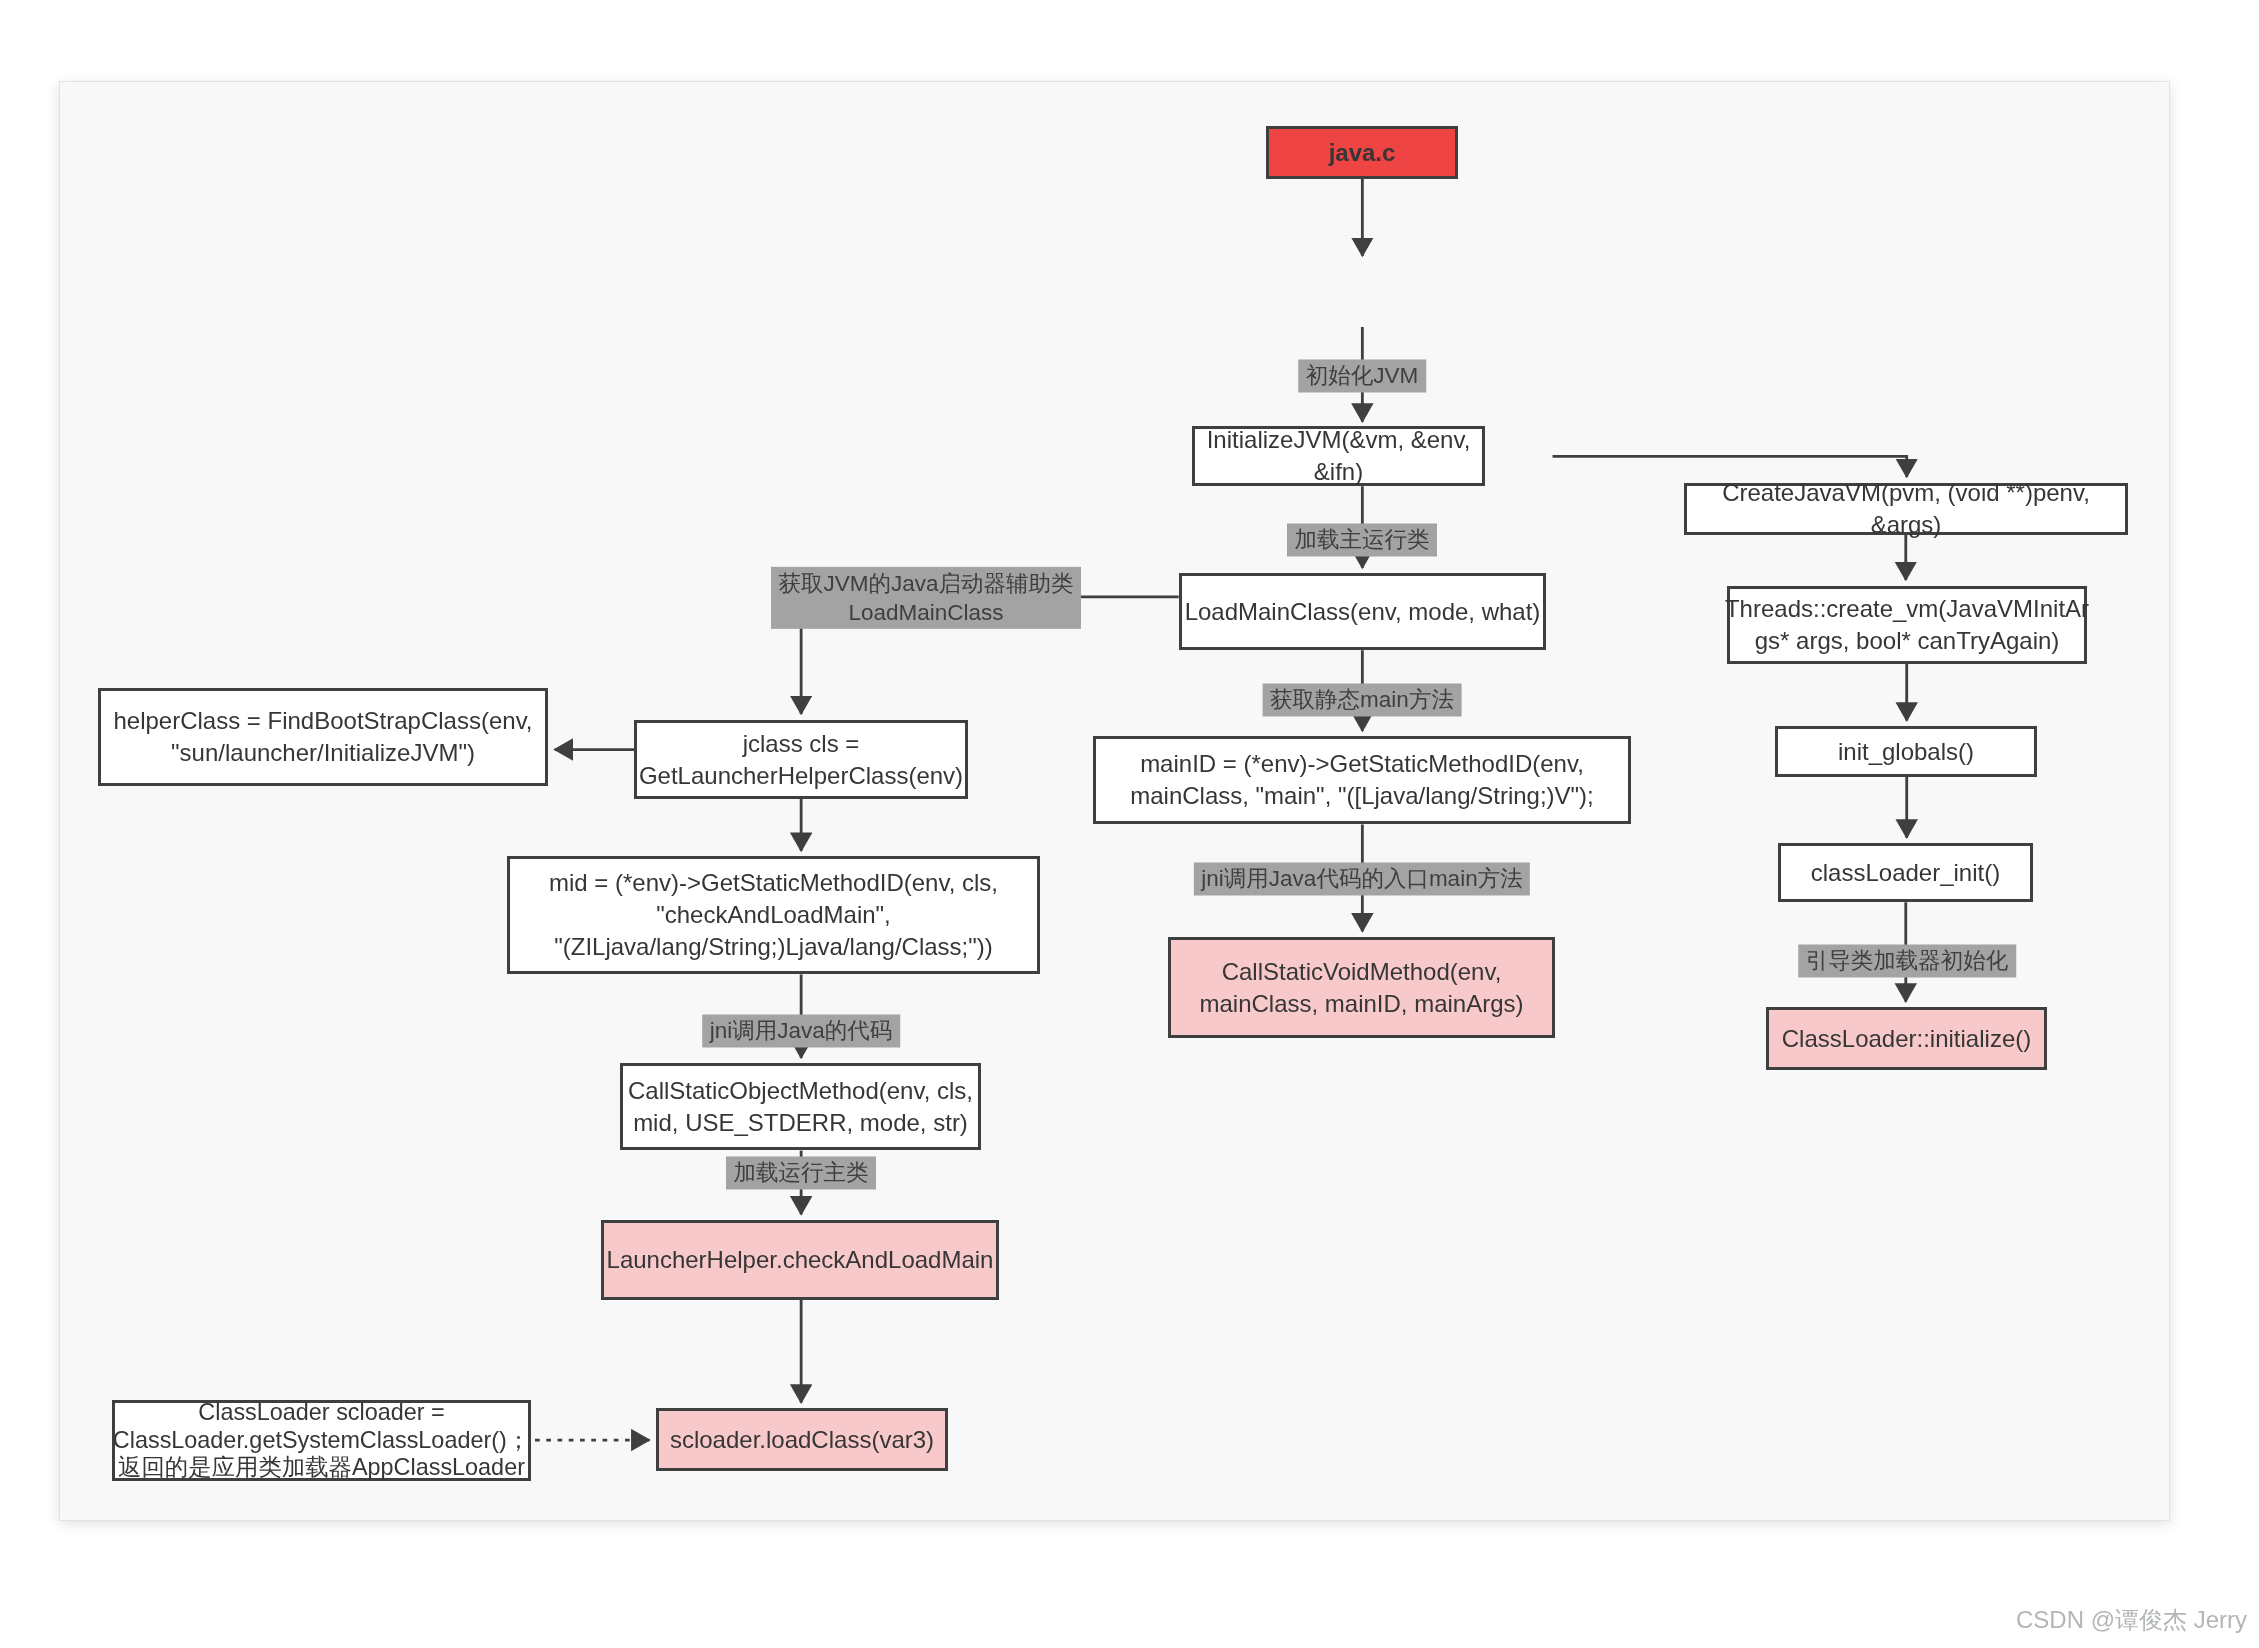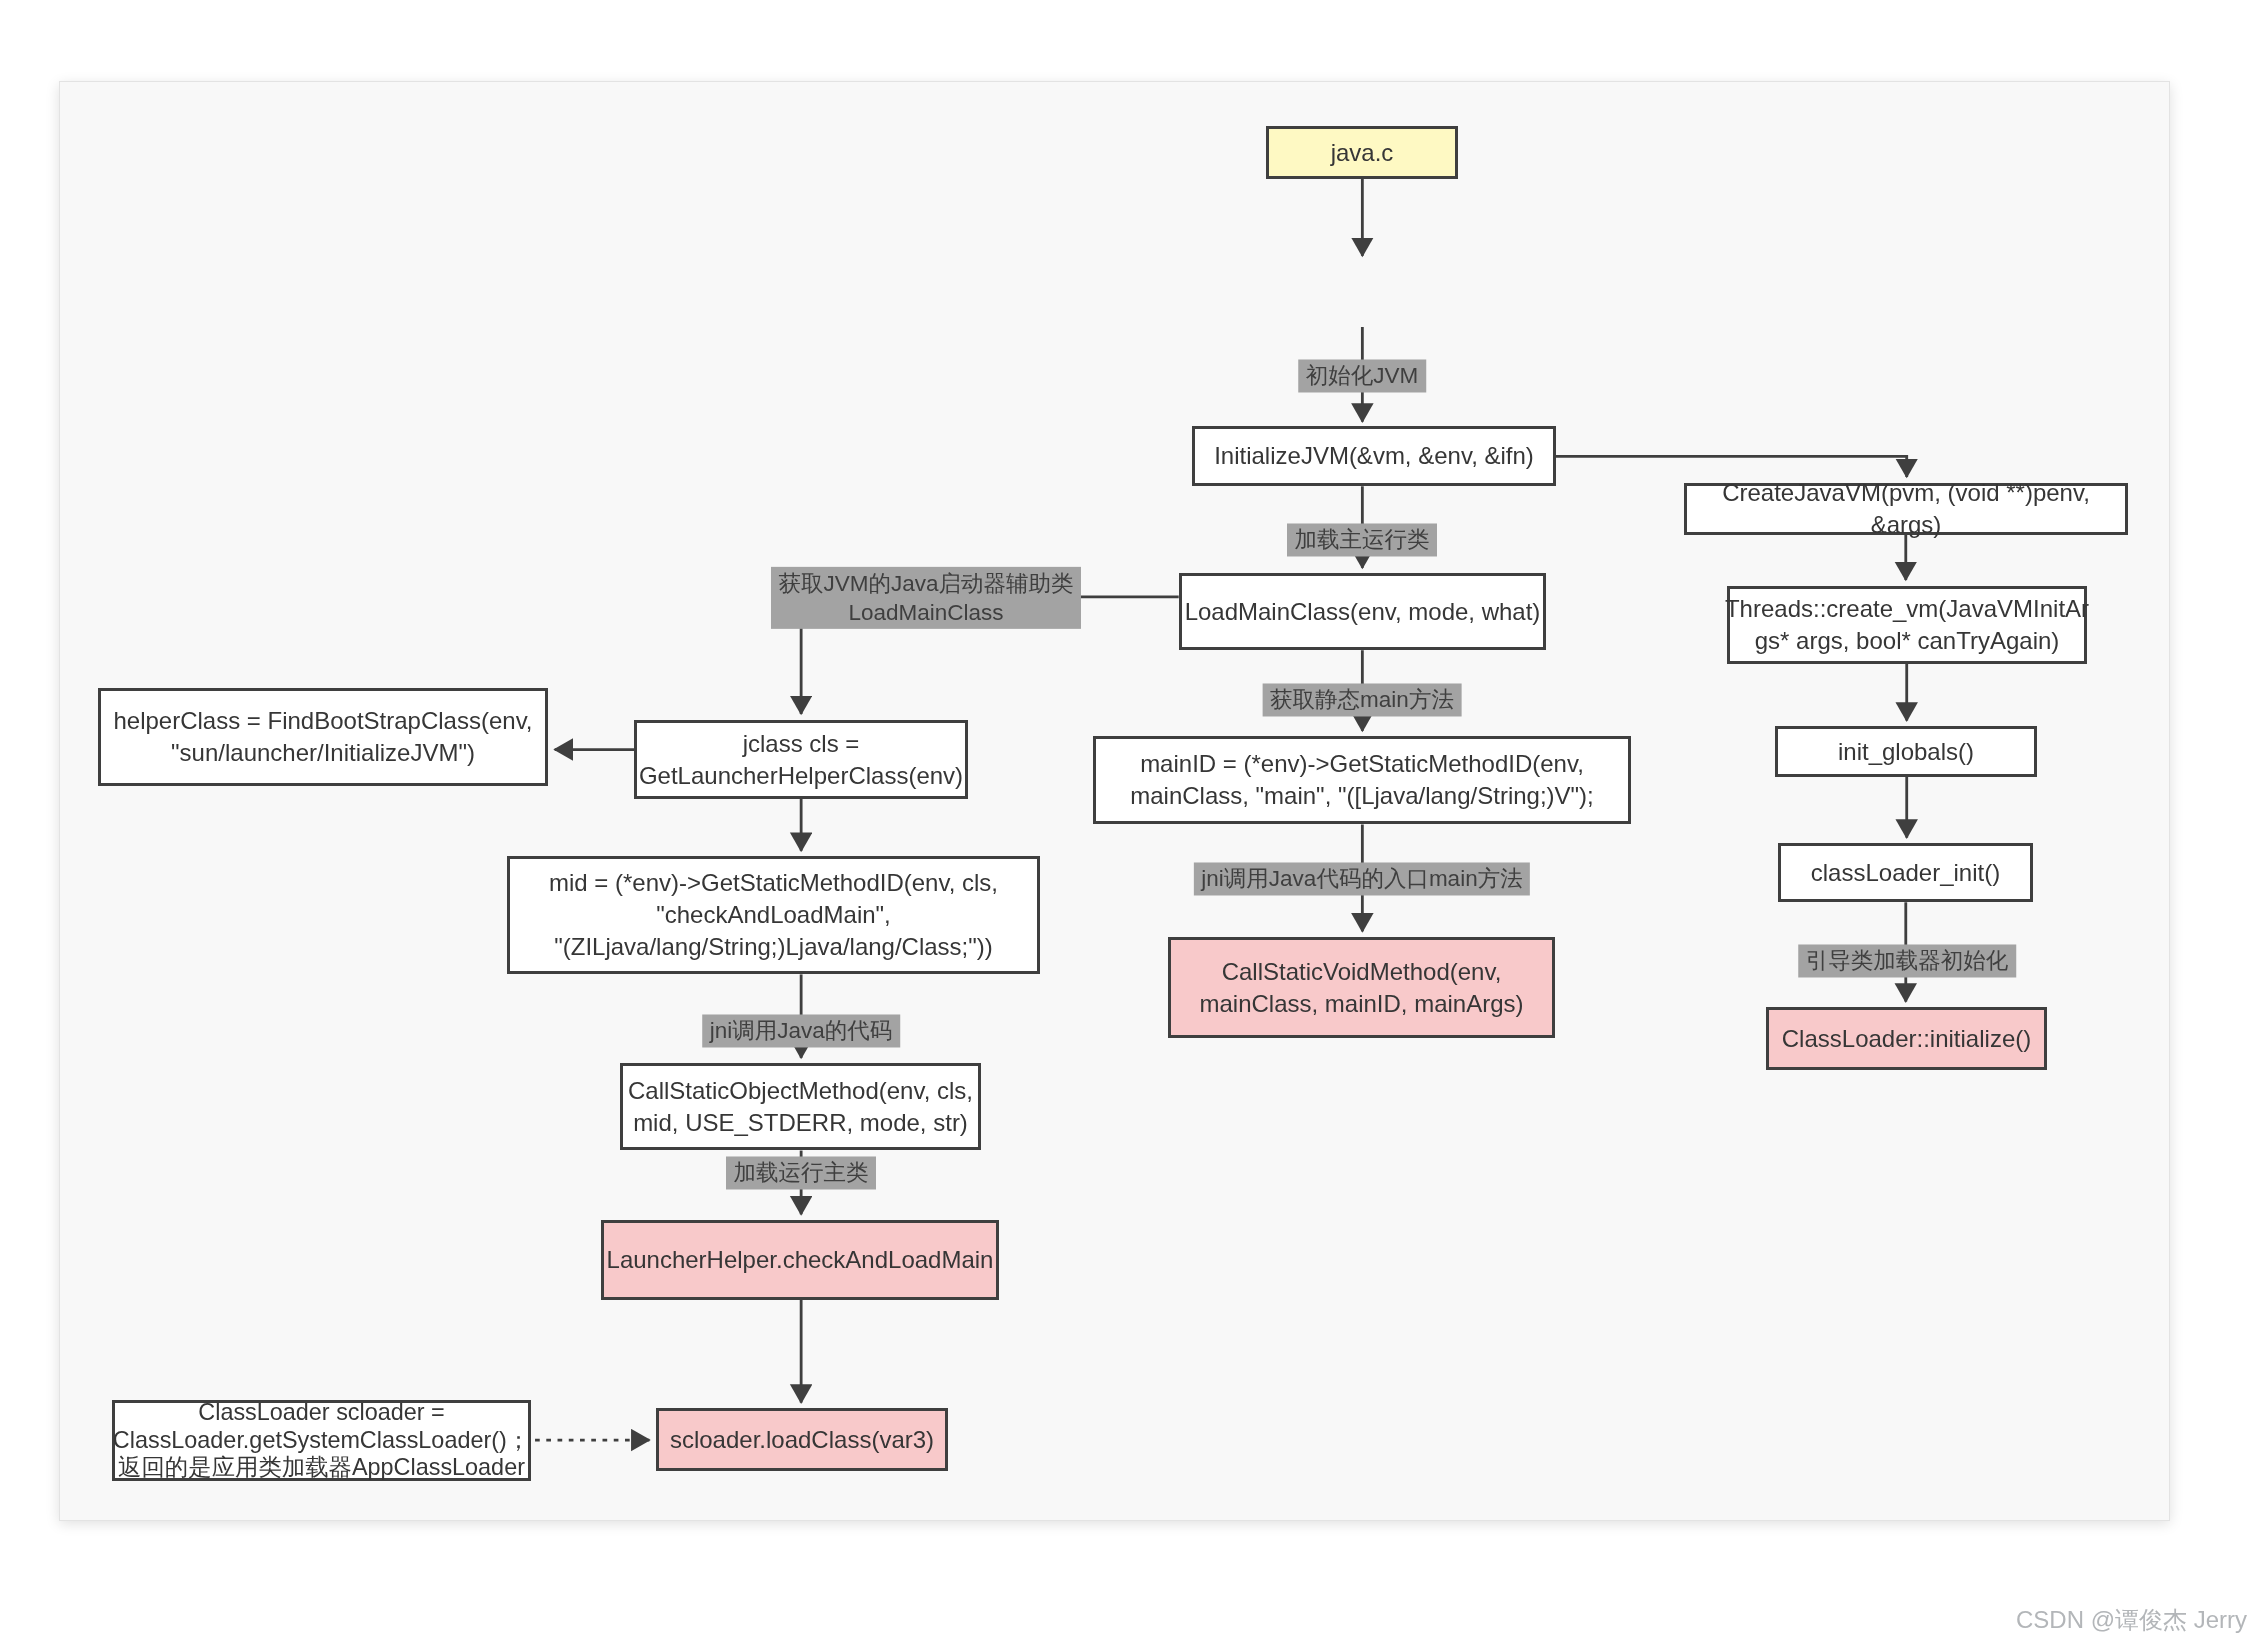--- a/index.html
+++ b/index.html
@@ -13,21 +13,21 @@
     background:#f8f8f8;border:0.9px solid #e3e3e3;
     box-shadow:0 2.8px 13px rgba(0,0,0,0.13);
   }
   svg.wires{position:absolute;left:0;top:0;width:2260px;height:1649px;pointer-events:none;}
   .node{
     position:absolute;box-sizing:border-box;
     border:3.7px solid #3f3f3f;background:#ffffff;color:#363636;
     display:flex;align-items:center;justify-content:center;text-align:center;
     font-size:24px;line-height:1.32;white-space:pre-line;
   }
-  .node.green{background:#fef9c3;}
+  .node.green{background:#ef4444;font-weight:bold;}
   .node.pink{background:#f8c9ca;}
   .node.note{font-size:23.4px;line-height:1.18;border-width:3.7px;}
   .edge-label{
     position:absolute;transform:translate(-50%,-50%);
     background:#a3a3a3;color:#3f3f3f;font-size:22.5px;line-height:1.3;
     padding:1.9px 7.5px;text-align:center;white-space:pre-line;
   }
   .watermark{
     position:absolute;right:13px;top:1604px;
     color:#b3b6b9;font-size:24px;
@@ -61,21 +61,21 @@
       <path d="M677 800 H592" marker-end="url(#arw)"></path>
       <path d="M855 852 V908" marker-end="url(#arw)"></path>
       <path d="M855 1040 V1129" marker-end="url(#arw)"></path>
       <path d="M855 1228 V1296" marker-end="url(#arw)"></path>
       <path d="M855 1387 V1497" marker-end="url(#arw)"></path>
       <path d="M571 1537 H693" stroke-dasharray="5 7" marker-end="url(#arw)"></path>
     </g>
   </svg>
 
   <div class="node green" style="left:1266px;top:126px;width:192px;height:53px">java.c</div>
-  <div class="node" style="left:1192px;top:426px;width:364px;height:60px">InitializeJVM(&amp;vm, &amp;env, &amp;ifn)</div>
+  <div class="node" style="left:1192px;top:426px;width:293px;height:60px">InitializeJVM(&amp;vm, &amp;env, &amp;ifn)</div>
   <div class="node" style="left:1179px;top:573px;width:367px;height:77px">LoadMainClass(env, mode, what)</div>
   <div class="node" style="left:1093px;top:736px;width:538px;height:88px">mainID = (*env)-&gt;GetStaticMethodID(env,
 mainClass, "main", "([Ljava/lang/String;)V");</div>
   <div class="node pink" style="left:1168px;top:937px;width:387px;height:101px">CallStaticVoidMethod(env,
 mainClass, mainID, mainArgs)</div>
 
   <div class="node" style="left:1684px;top:483px;width:444px;height:52px">CreateJavaVM(pvm, (void **)penv, &amp;args)</div>
   <div class="node" style="left:1727px;top:586px;width:360px;height:78px">Threads::create_vm(JavaVMInitAr
 gs* args, bool* canTryAgain)</div>
   <div class="node" style="left:1775px;top:726px;width:262px;height:51px">init_globals()</div>

